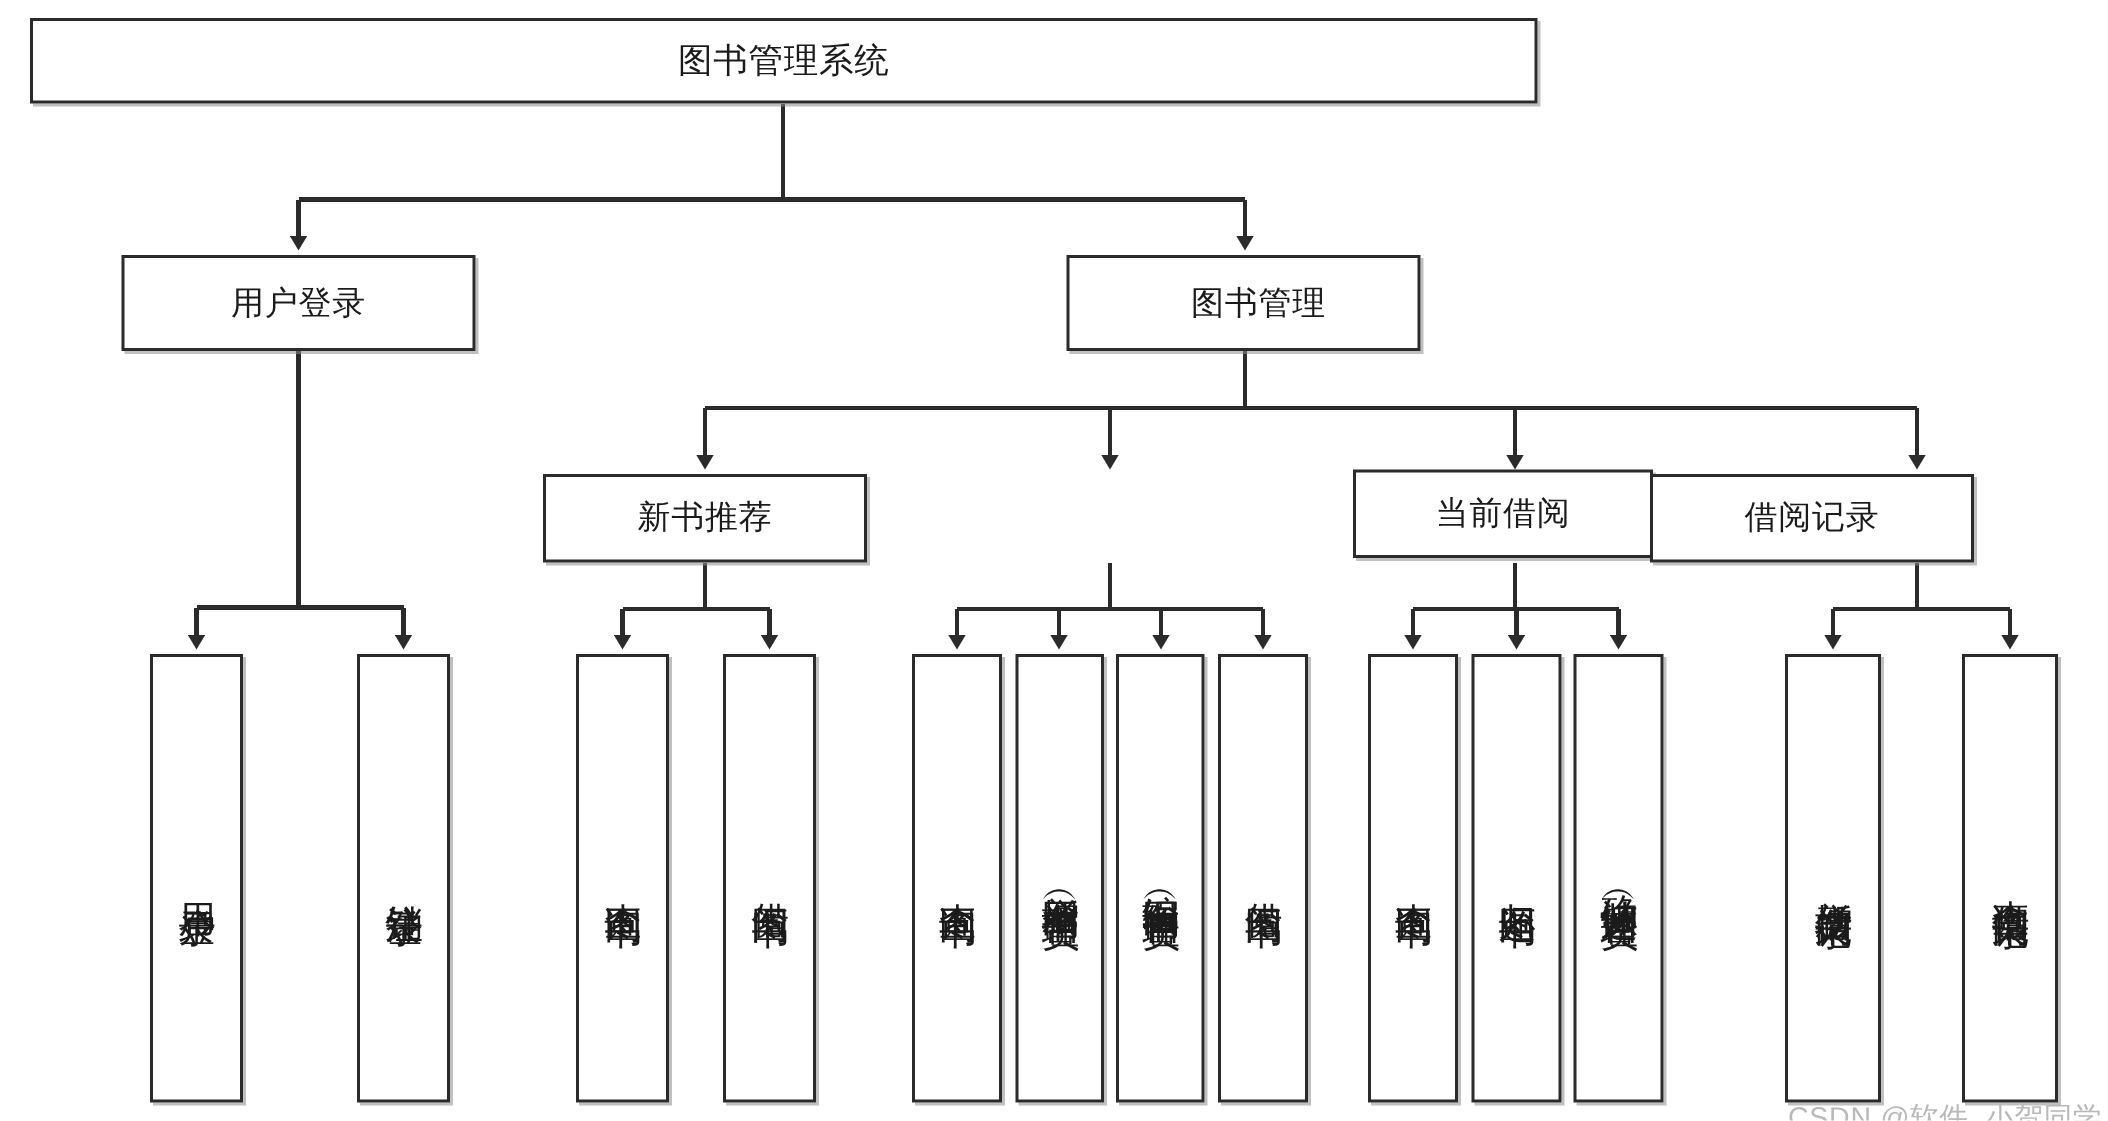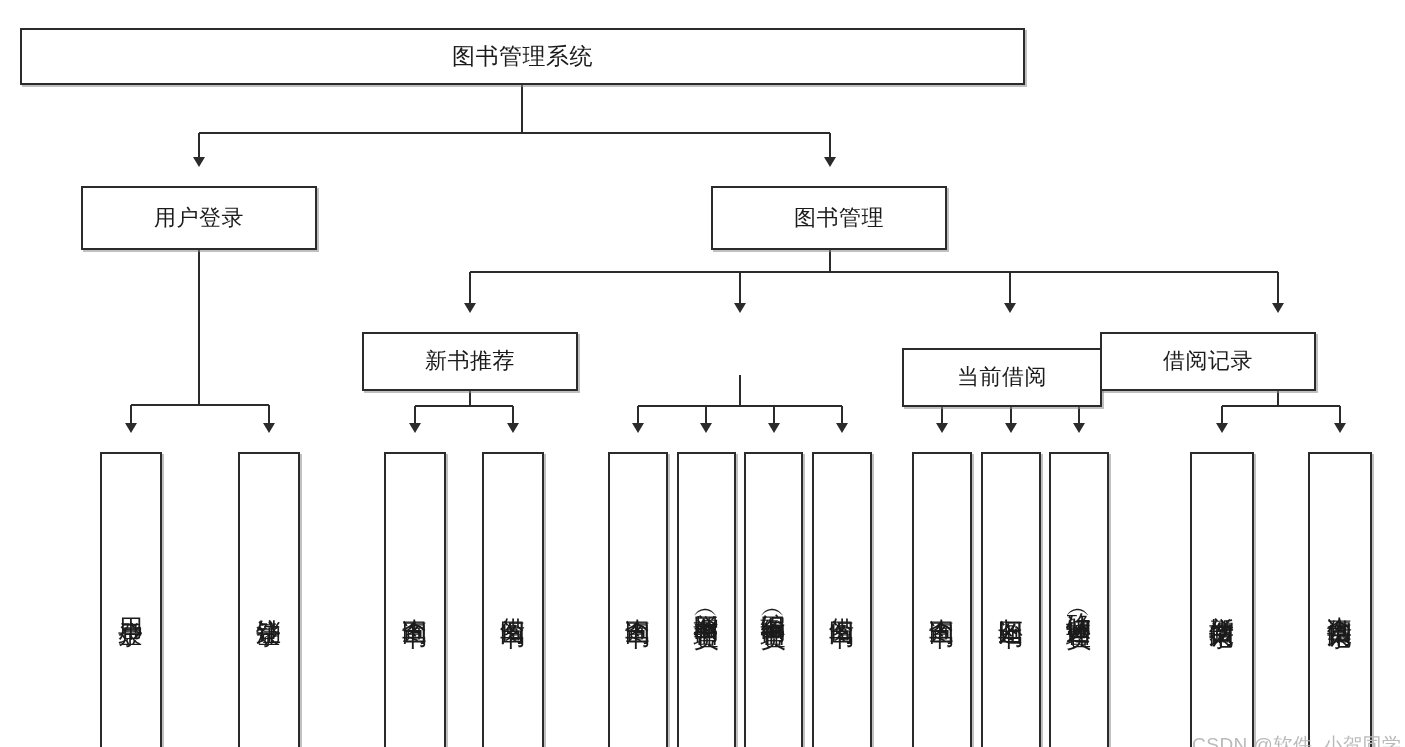--- a/index.html
+++ b/index.html
@@ -12,21 +12,20 @@
 
   
   .node{
     position:absolute;
     box-sizing:border-box;
     background:#ffffff;
     border:2.5px solid #2b2b2b;
     box-shadow:2px 2px 0 0 rgba(140,140,140,.55);
     display:flex;align-items:center;justify-content:center;
     color:#1b1b1b;
-    margin-top:16px;
   }
   .node .label{
     text-align:center;
     line-height:1.22;
     white-space:nowrap;
     letter-spacing:.5px;
   }
   
   .h-node .label{font-size:22px;}
   .root .label{font-size:23px;}
@@ -112,21 +111,21 @@
   <div class="node h-node" id="n-l2_0" style="left: 81px; top: 170px; width: 236px; height: 64px;">
     <span class="label">用户登录</span>
   </div>
   <div class="node h-node" id="n-l2_1" style="left: 711px; top: 170px; width: 236px; height: 64px; padding-left: 20px;">
     <span class="label">图书管理</span>
   </div>
 
   <div class="node h-node" id="n-l3_0" style="left: 362px; top: 316px; width: 216px; height: 59px;">
     <span class="label">新书推荐</span>
   </div>
-  <div class="node h-node" id="n-l3_2" style="left: 902px; top: 332px; width: 200px; height: 59px;">
+  <div class="node h-node" id="n-l3_2" style="left: 902px; top: 313px; width: 200px; height: 59px;">
     <span class="label">当前借阅</span>
   </div>
   <div class="node h-node" id="n-l3_3" style="left: 1100px; top: 316px; width: 216px; height: 59px;">
     <span class="label">借阅记录</span>
   </div>
 
   <div class="node v-node" id="n-leaf_0" style="left: 100px; top: 436px; width: 62px; height: 299px;">
     <span class="label">用户登录</span>
   </div>
   <div class="node v-node" id="n-leaf_1" style="left: 238px; top: 436px; width: 62px; height: 299px;">

